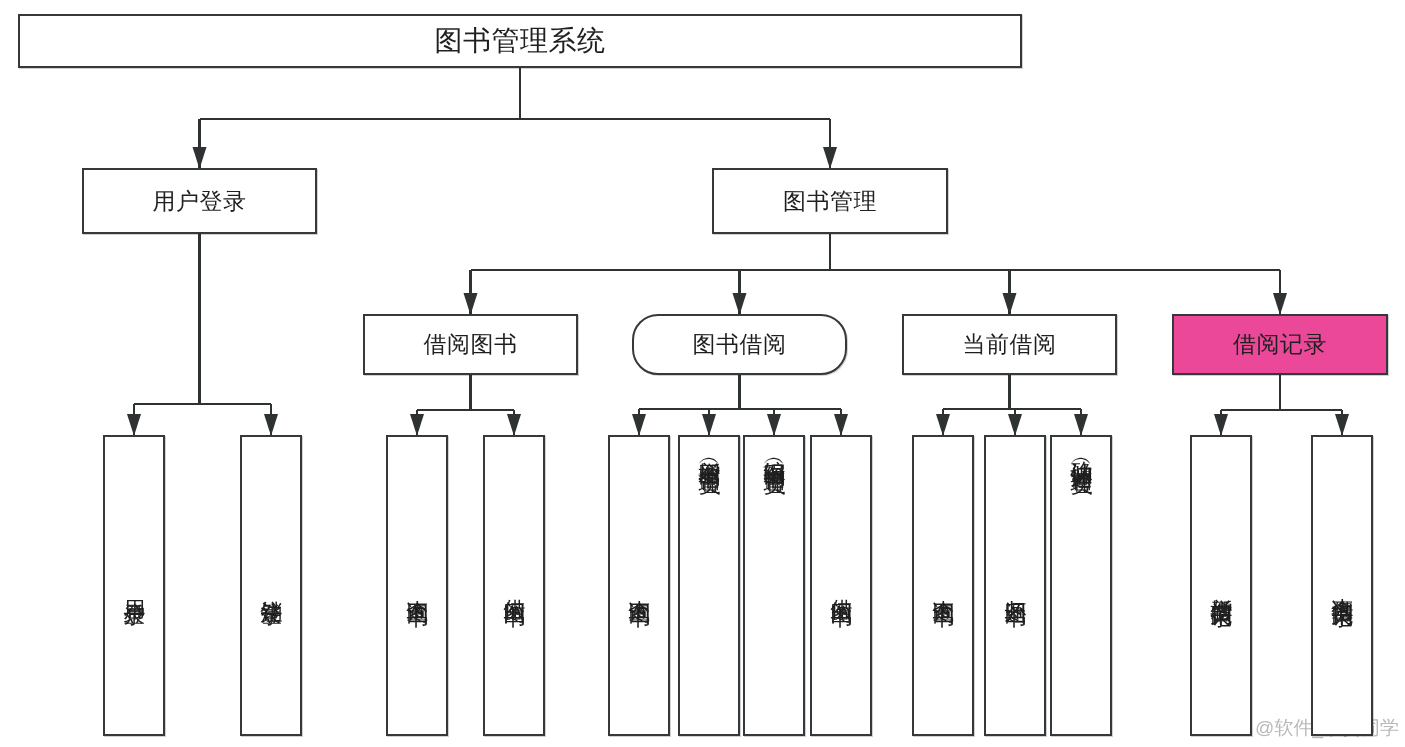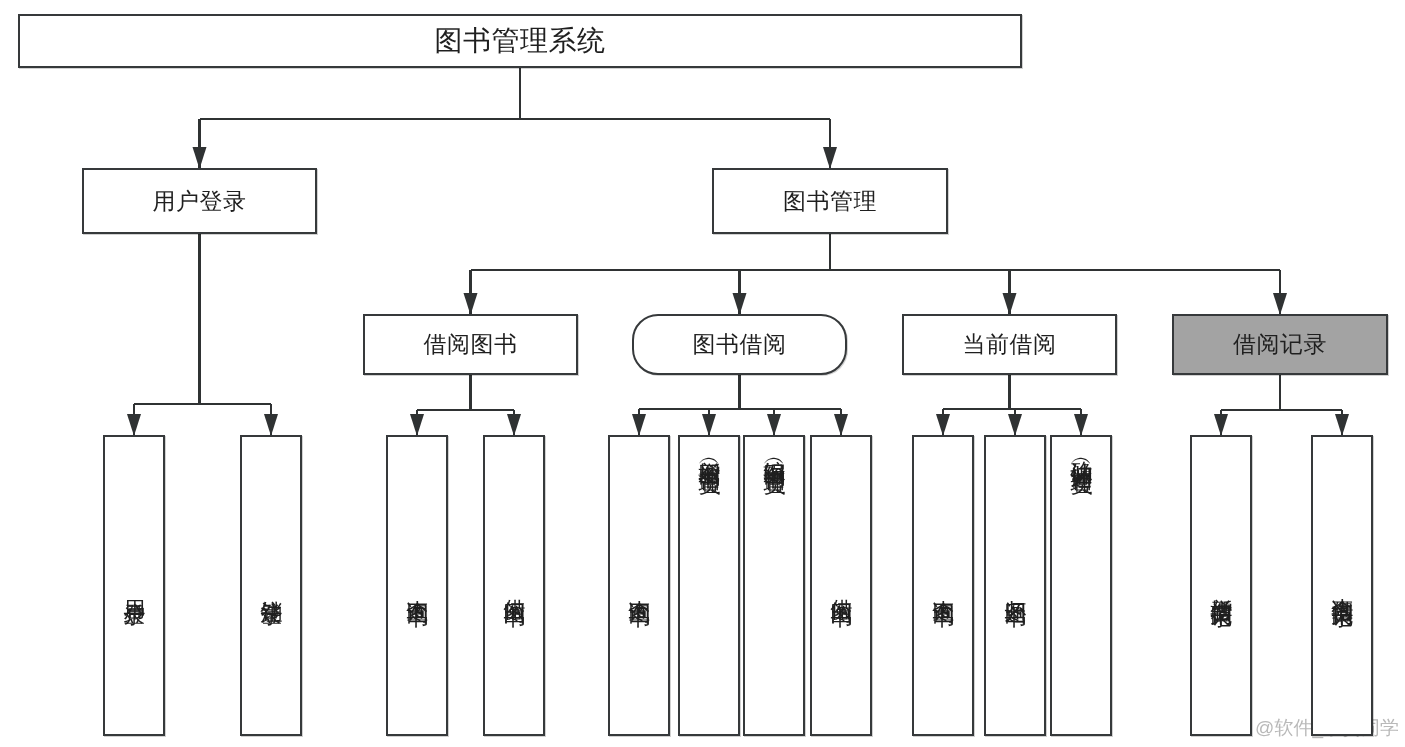--- a/index.html
+++ b/index.html
@@ -151,21 +151,21 @@
     </div>
     <div class="node level3 horiz" style="left: 363px; top: 314px; width: 215px; height: 61px; border-color: rgb(54, 57, 59); background: rgb(255, 255, 255);">
       <span class="node-label" style="color: rgb(31, 31, 31);">借阅图书</span>
     </div>
     <div class="node level3 horiz" style="left: 632px; top: 314px; width: 215px; height: 61px; border-color: rgb(54, 57, 59); background: rgb(255, 255, 255); border-radius: 26px;">
       <span class="node-label" style="color: rgb(31, 31, 31);">图书借阅</span>
     </div>
     <div class="node level3 horiz" style="left: 902px; top: 314px; width: 215px; height: 61px; border-color: rgb(54, 57, 59); background: rgb(255, 255, 255);">
       <span class="node-label" style="color: rgb(31, 31, 31);">当前借阅</span>
     </div>
-    <div class="node level3 horiz" style="left: 1172px; top: 314px; width: 216px; height: 61px; border-color: rgb(54, 57, 59); background: #a3a3a3;">
+    <div class="node level3 horiz" style="left: 1172px; top: 314px; width: 216px; height: 61px; border-color: rgb(54, 57, 59); background: #ec4899;">
       <span class="node-label" style="color: rgb(31, 31, 31);">借阅记录</span>
     </div>
     <div class="node leaf vert centered" style="left: 103px; top: 435px; width: 62px; height: 301px; border-color: rgb(54, 57, 59); background: rgb(255, 255, 255);">
       <span class="node-label" style="color: rgb(31, 31, 31);">用户登录</span>
     </div>
     <div class="node leaf vert centered" style="left: 240px; top: 435px; width: 62px; height: 301px; border-color: rgb(54, 57, 59); background: rgb(255, 255, 255);">
       <span class="node-label" style="color: rgb(31, 31, 31);">注销登录</span>
     </div>
     <div class="node leaf vert centered" style="left: 386px; top: 435px; width: 62px; height: 301px; border-color: rgb(54, 57, 59); background: rgb(255, 255, 255);">
       <span class="node-label" style="color: rgb(31, 31, 31);">查询图书</span>

